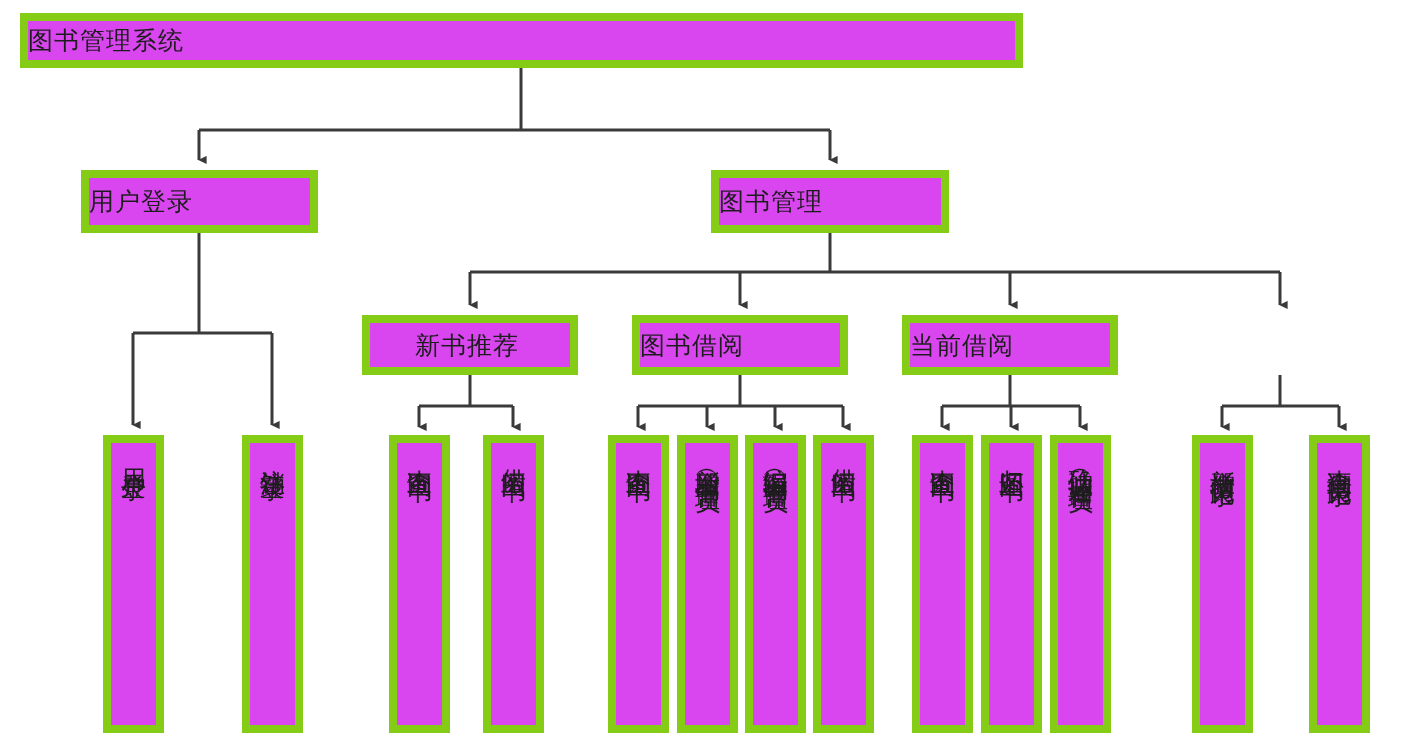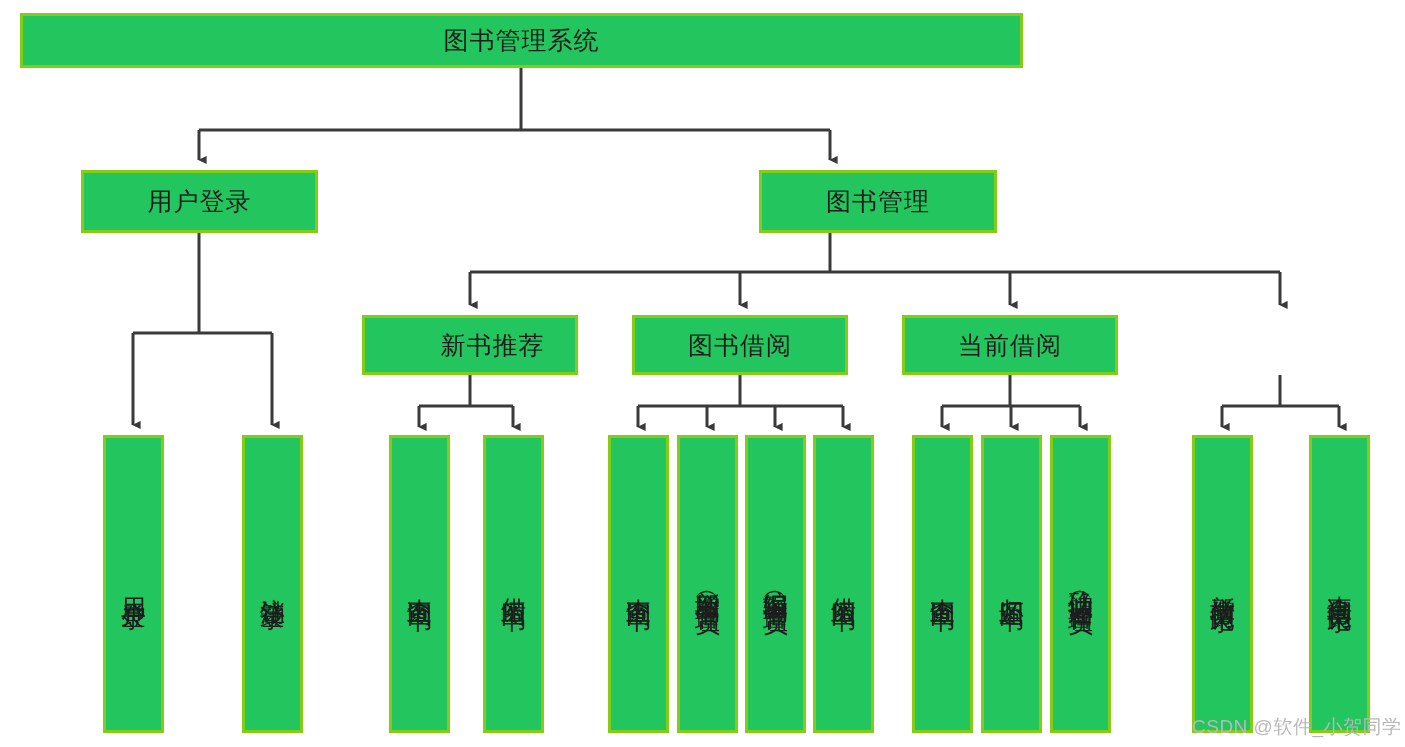--- a/index.html
+++ b/index.html
@@ -20,25 +20,24 @@
   #edges {
     position: absolute;
     left: 0;
     top: 0;
     width: 1405px;
     height: 747px;
   }
   .node {
     position: absolute;
     box-sizing: border-box;
-    border: 3px solid #84cc16;
-    background: #22c55e;
+    border: 8px solid #84cc16;
+    background: #d946ef;
     display: flex;
     align-items: center;
-    justify-content: center;
     color: #1d1d1d;
     z-index: 2;
   }
   .node.horiz {
     font-size: 25px;
     letter-spacing: 1px;
   }
   .node.vert {
     writing-mode: vertical-rl;
     text-orientation: upright;
@@ -118,21 +117,21 @@
     </g>
   </svg>
 
   <div class="node horiz" style="left:20px; top:13px; width:1003px; height:55px;">
     <span>图书管理系统</span>
   </div>
 
   <div class="node horiz" style="left:81px; top:170px; width:237px; height:63px;">
     <span>用户登录</span>
   </div>
-  <div class="node horiz" style="left:711px; top:170px; width:238px; height:63px;margin-left:48px;">
+  <div class="node horiz" style="left:711px; top:170px; width:238px; height:63px;">
     <span>图书管理</span>
   </div>
 
   <div class="node horiz" style="left:362px; top:315px; width:216px; height:60px;padding-left:45px;">
     <span>新书推荐</span>
   </div>
   <div class="node horiz" style="left:902px; top:315px; width:216px; height:60px;">
     <span>当前借阅</span>
   </div>
   <div class="node horiz" style="left:632px; top:315px; width:216px; height:60px;">
@@ -176,15 +175,14 @@
     <span>确认归还（管理员）</span>
   </div>
 
   <div class="node vert" style="left:1192px; top:435px; width:61px; height:298px;">
     <span>新增借阅记录</span>
   </div>
   <div class="node vert" style="left:1309px; top:435px; width:61px; height:298px;">
     <span>查询借阅记录</span>
   </div>
 
-  <div class="watermark" style="left:1192px; top:714px;">CSDN @软件_小贺同学</div>
 
 </div>
 
 </body></html>

